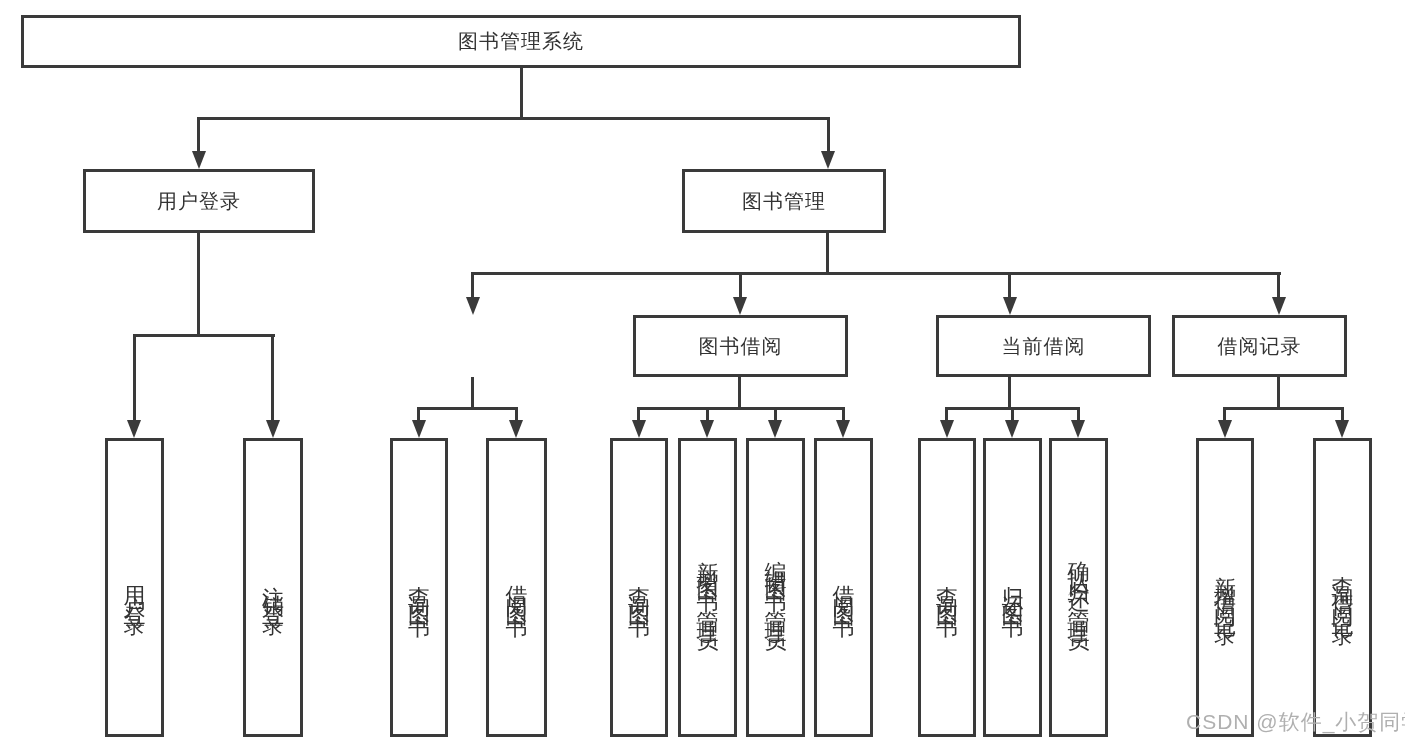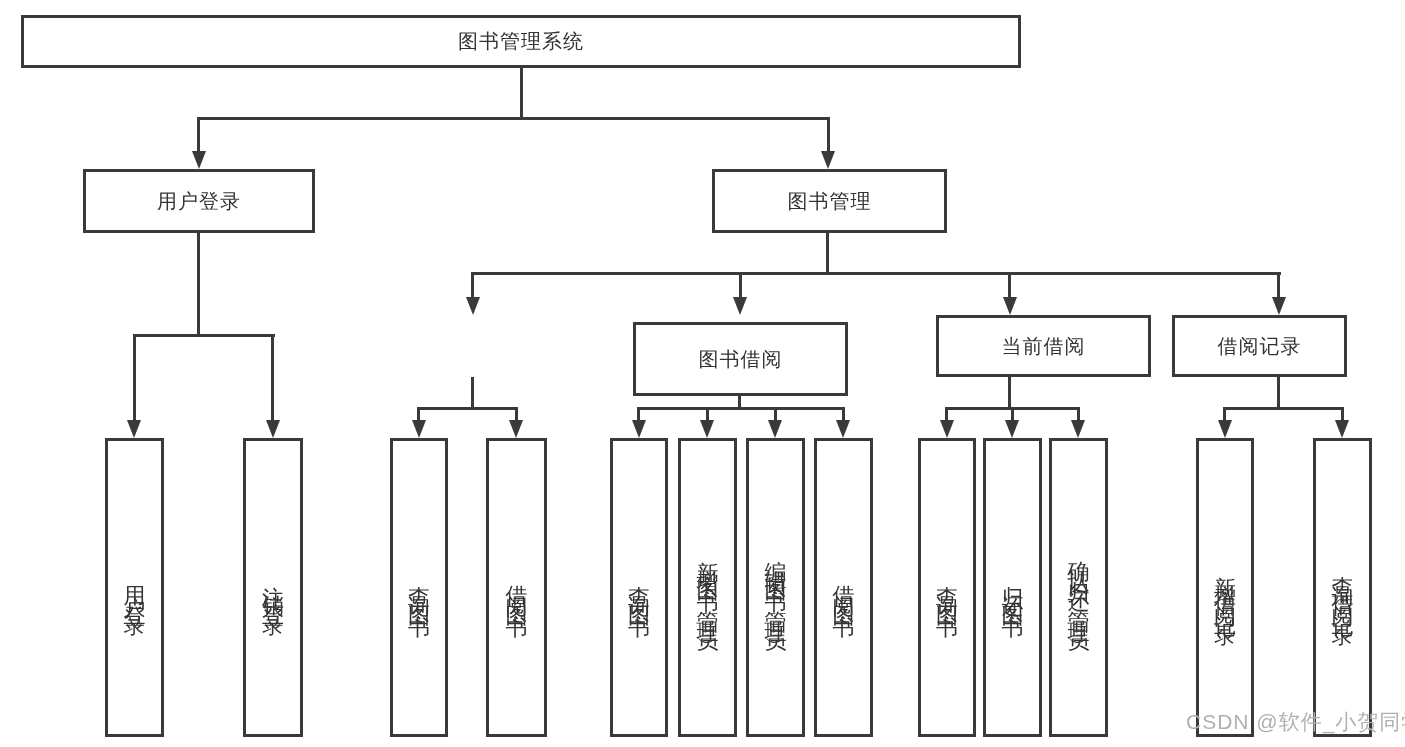--- a/index.html
+++ b/index.html
@@ -50,21 +50,21 @@
   <div class="vline" style="left:520px;top:68px;height:49px"></div>
   <div class="hline" style="left:197px;top:117px;width:633px"></div>
   <div class="vline" style="left:197px;top:117px;height:34px"></div>
   <div class="arrow" style="left:192px;top:151px"></div>
   <div class="vline" style="left:827px;top:117px;height:34px"></div>
   <div class="arrow" style="left:821px;top:151px"></div>
 
   <div class="node" style="left:83px;top:169px;width:232px;height:64px">
     <span class="hlabel">用户登录</span>
   </div>
-  <div class="node" style="left:712px;top:169px;width:235px;height:64px">
+  <div class="node" style="left:682px;top:169px;width:204px;height:64px">
     <span class="hlabel">图书管理</span>
   </div>
 
   <div class="vline" style="left:197px;top:233px;height:101px"></div>
   <div class="hline" style="left:133px;top:334px;width:142px"></div>
   <div class="vline" style="left:133px;top:334px;height:86px"></div>
   <div class="arrow" style="left:127px;top:420px"></div>
   <div class="vline" style="left:271px;top:334px;height:86px"></div>
   <div class="arrow" style="left:266px;top:420px"></div>
 
@@ -72,21 +72,21 @@
   <div class="hline" style="left:471px;top:272px;width:810px"></div>
   <div class="vline" style="left:471px;top:272px;height:25px"></div>
   <div class="arrow" style="left:466px;top:297px"></div>
   <div class="vline" style="left:739px;top:272px;height:25px"></div>
   <div class="arrow" style="left:733px;top:297px"></div>
   <div class="vline" style="left:1008px;top:272px;height:25px"></div>
   <div class="arrow" style="left:1003px;top:297px"></div>
   <div class="vline" style="left:1277px;top:272px;height:25px"></div>
   <div class="arrow" style="left:1272px;top:297px"></div>
 
-  <div class="node" style="left:633px;top:322px;width:215px;height:74px">
+  <div class="node" style="left:633px;top:315px;width:215px;height:62px">
     <span class="hlabel">图书借阅</span>
   </div>
   <div class="node" style="left:936px;top:315px;width:215px;height:62px">
     <span class="hlabel">当前借阅</span>
   </div>
   <div class="node" style="left:1172px;top:315px;width:175px;height:62px">
     <span class="hlabel">借阅记录</span>
   </div>
 
   <div class="vline" style="left:471px;top:377px;height:30px"></div>

